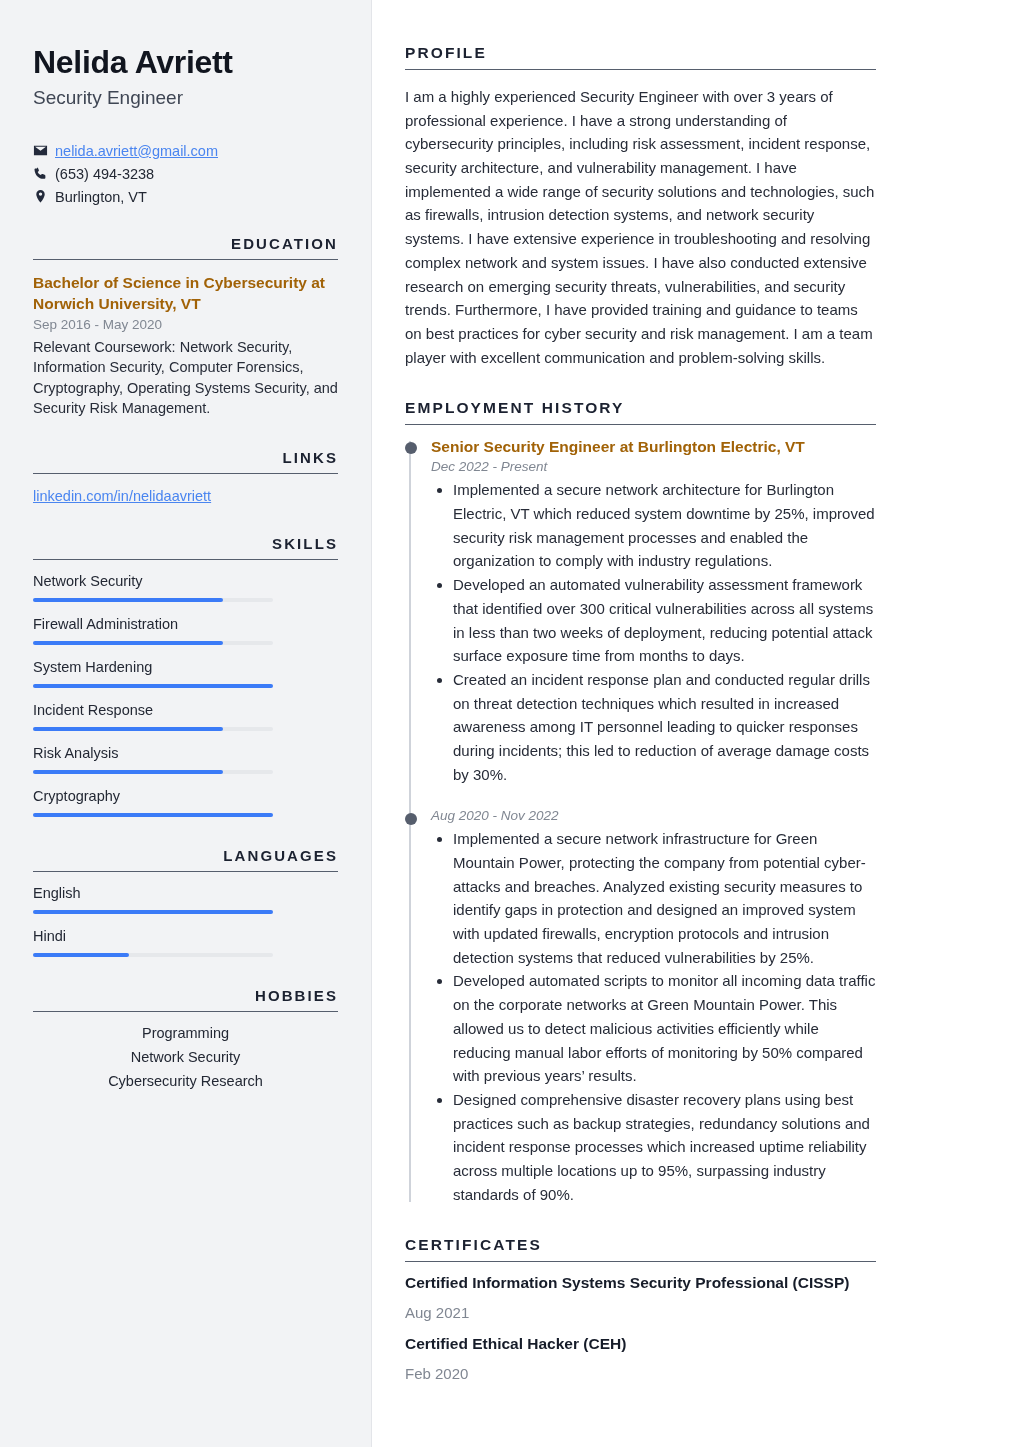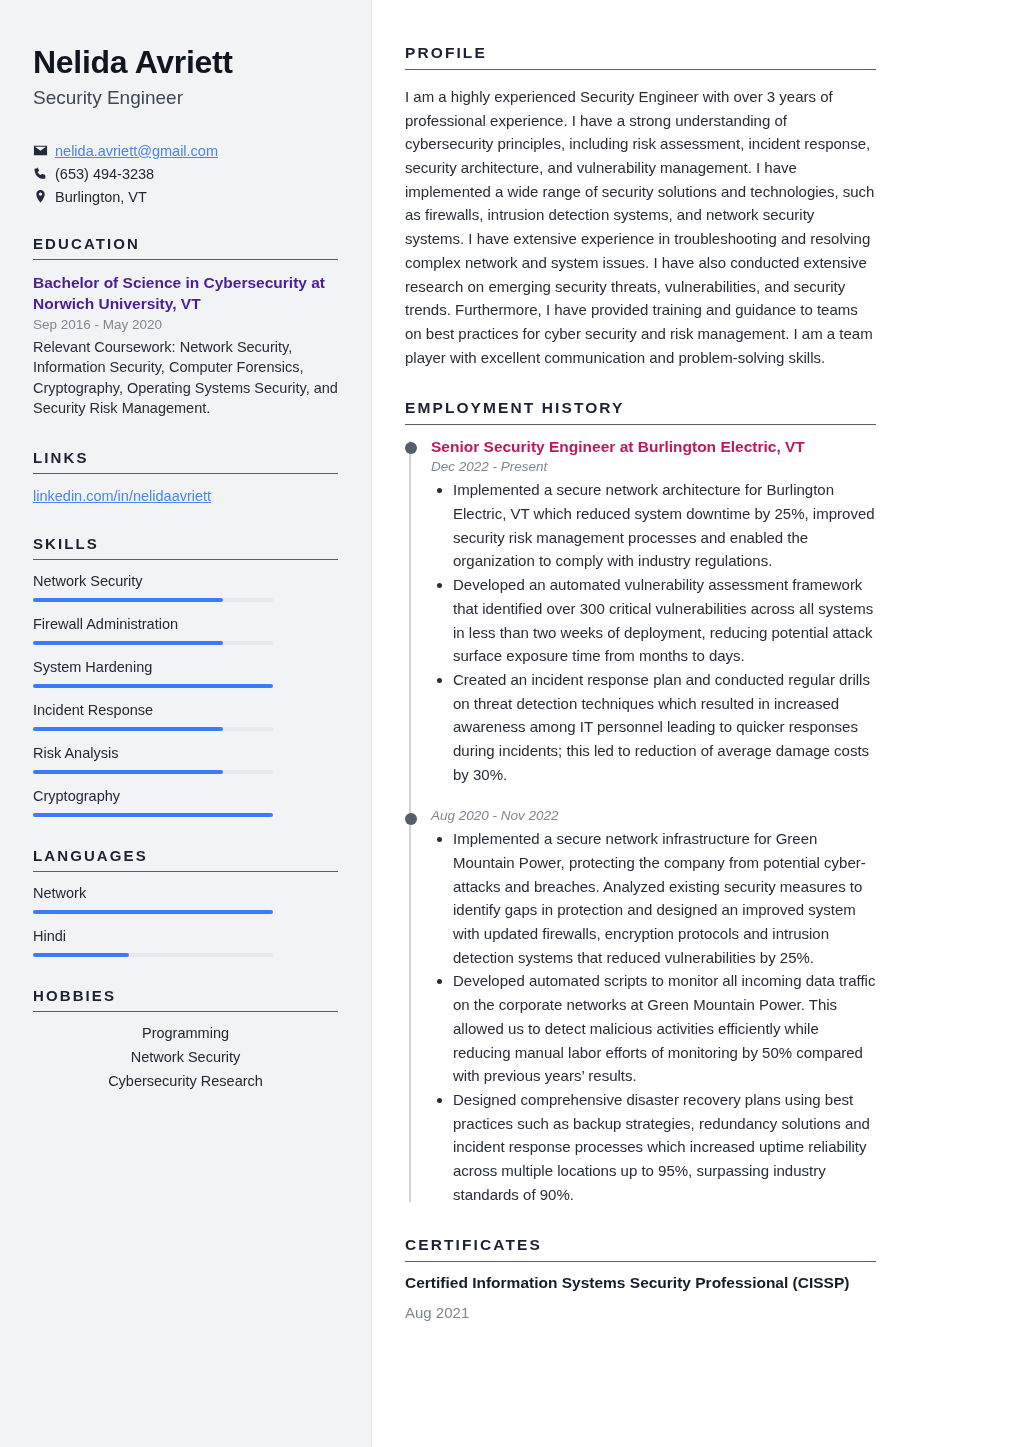--- a/index.html
+++ b/index.html
@@ -31,26 +31,26 @@
     width:22px; min-width:22px; display:flex; align-items:center;
     justify-content:flex-start; color:#232a3b;
   }
   .c-text { font-size:14.5px; color:#232834; }
   a.c-text, .link {
     color:#4a85f0; text-decoration:underline; font-size:14.5px;
   }
 
   .sec-head {
     font-size:15px; font-weight:bold; letter-spacing:2.1px;
-    color:#1b2130; margin:0 0 7px 0;
+    color:#1b2130; margin:0 0 7px 0;text-align:right;
   }
   .sec-rule { height:1px; background:#565e6d; margin-bottom:13px; }
   .sec { margin-top:30px; }
 
-  .edu-title { font-size:15.5px; font-weight:bold; color:#4c1d95; line-height:1.35; }
+  .edu-title { font-size:15.5px; font-weight:bold; color:#a16207; line-height:1.35; }
   .edu-date { font-size:13.5px; color:#808792; margin-top:2px; }
   .edu-desc { font-size:14.5px; color:#272c38; line-height:1.42; margin-top:5px; }
 
   .skill { margin-bottom:14px; }
   .skill-label { font-size:14.5px; color:#232834; margin-bottom:9px; }
   .track { height:4px; background:#e6e8eb; border-radius:2px; width:240px; }
   .fill { height:4px; background:#3b7bf7; border-radius:2px; }
 
   .hobby { font-size:14.5px; color:#232834; margin-bottom:8px;text-align:center; }
 
@@ -69,21 +69,21 @@
     content:""; position:absolute; left:4px; top:4px; bottom:4px;
     width:1.5px; background:#cfd3da;
   }
   .job { position:relative; margin-bottom:22px; }
   .job:last-child { margin-bottom:0; }
   .dot {
     position:absolute; left:-26px; top:5px;
     width:12px; height:12px; border-radius:50%;
     background:#565e6d;
   }
-  .job-title { font-size:15.5px; font-weight:bold; color:#be185d; line-height:1.3; }
+  .job-title { font-size:15.5px; font-weight:bold; color:#a16207; line-height:1.3; }
   .job-date { font-size:13.5px; color:#808792; margin-top:2px; margin-bottom:4px;font-style:italic; }
   ul.bullets { margin:0; padding-left:22px; }
   ul.bullets li {
     font-size:15px; line-height:1.58; color:#272c38; margin-bottom:0;
   }
   ul.bullets li::marker { color:#272c38; }
 
   .cert { margin-bottom:14px; }
   .cert-title { font-size:15.5px; font-weight:bold; color:#161c29; }
   .cert-date { font-size:15px; color:#808792; margin-top:12px; }
@@ -180,21 +180,21 @@
             </div>
           </div>
         </div>
     </section>
 
     <section class="sec">
       <div class="sec-head">LANGUAGES</div>
       <div class="sec-rule"></div>
       <div id="languages-list">
           <div class="skill">
-            <div class="skill-label">Network</div>
+            <div class="skill-label">English</div>
             <div class="track">
               <div class="fill" style="width: 100%;"></div>
             </div>
           </div>
           <div class="skill">
             <div class="skill-label">Hindi</div>
             <div class="track">
               <div class="fill" style="width: 40%;"></div>
             </div>
           </div>
@@ -248,17 +248,21 @@
     </section>
 
     <section class="m-sec">
       <div class="m-head">CERTIFICATES</div>
       <div class="m-rule"></div>
       <div id="certs-list">
           <div class="cert">
             <div class="cert-title">Certified Information Systems Security Professional (CISSP)</div>
             <div class="cert-date">Aug 2021</div>
           </div>
+          <div class="cert">
+            <div class="cert-title">Certified Ethical Hacker (CEH)</div>
+            <div class="cert-date">Feb 2020</div>
+          </div>
         </div>
     </section>
 
   </main>
 </div>
 
 </body></html>

